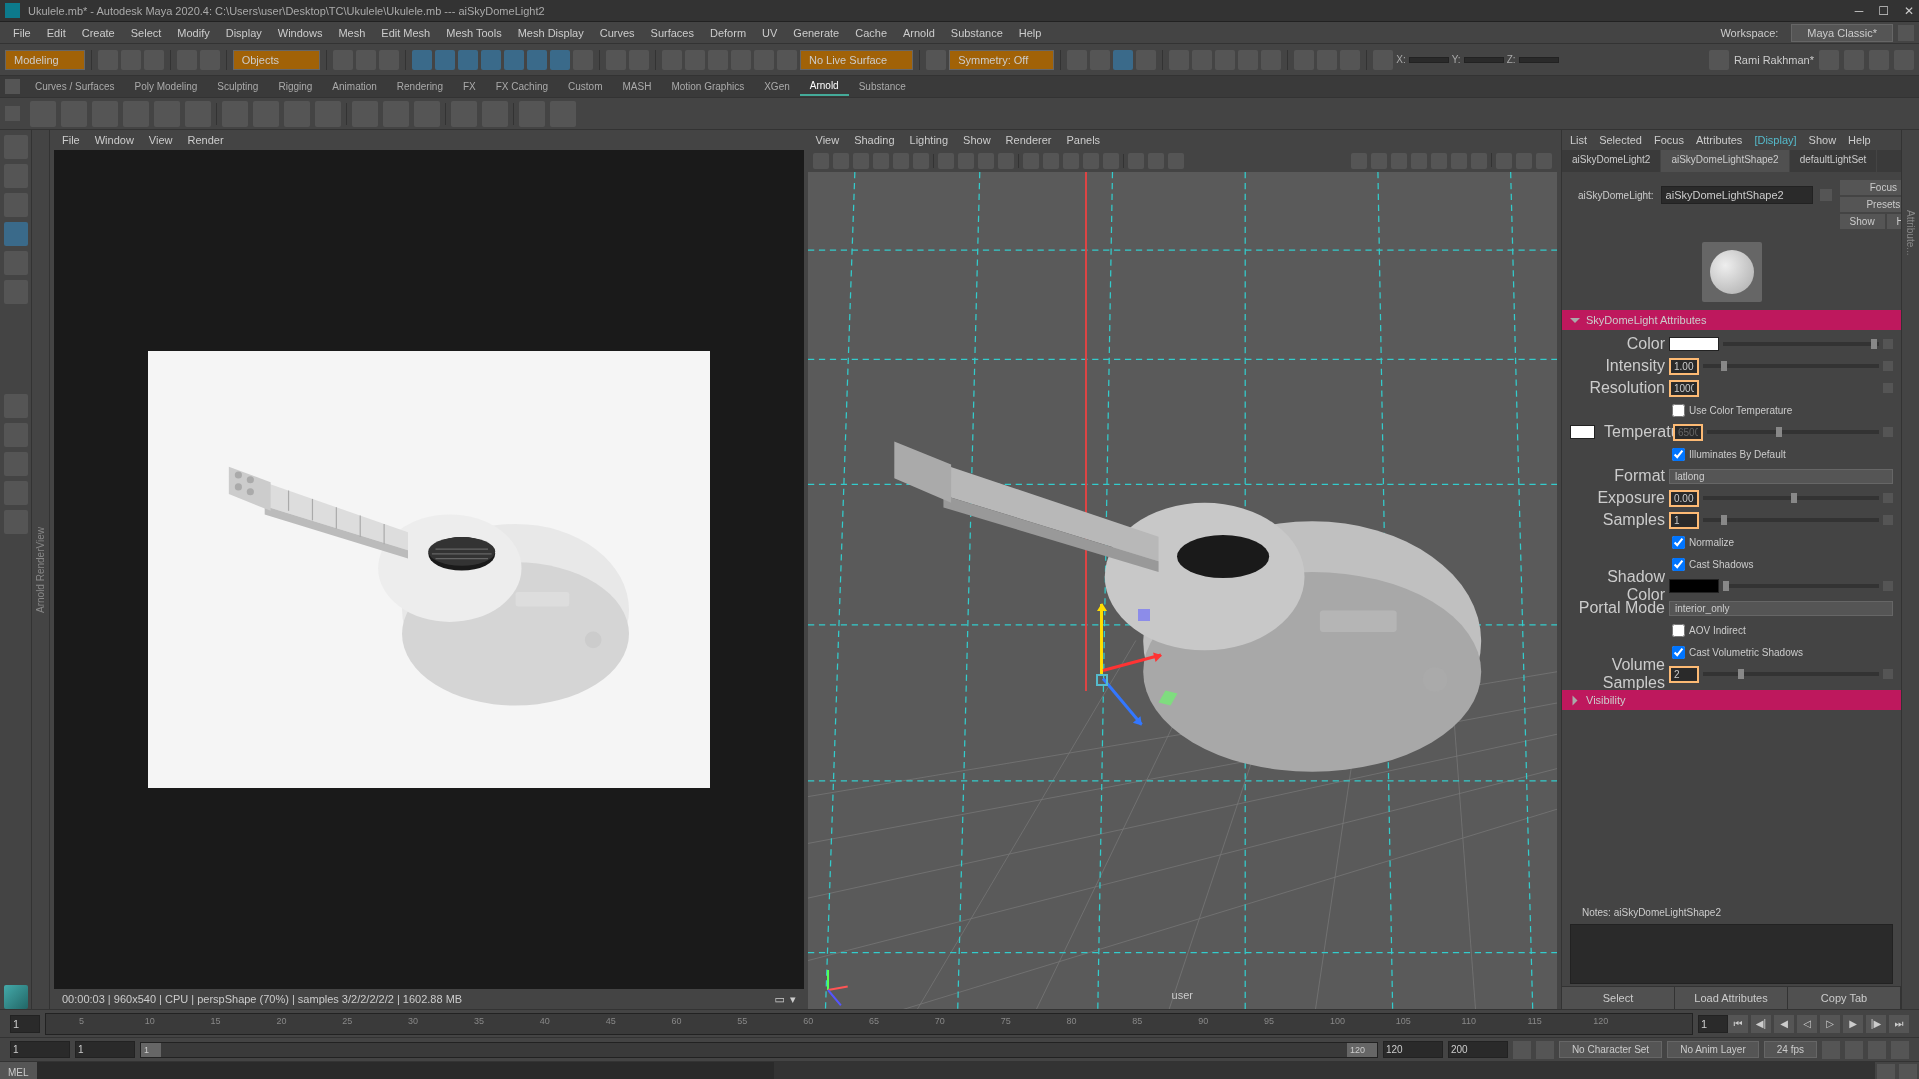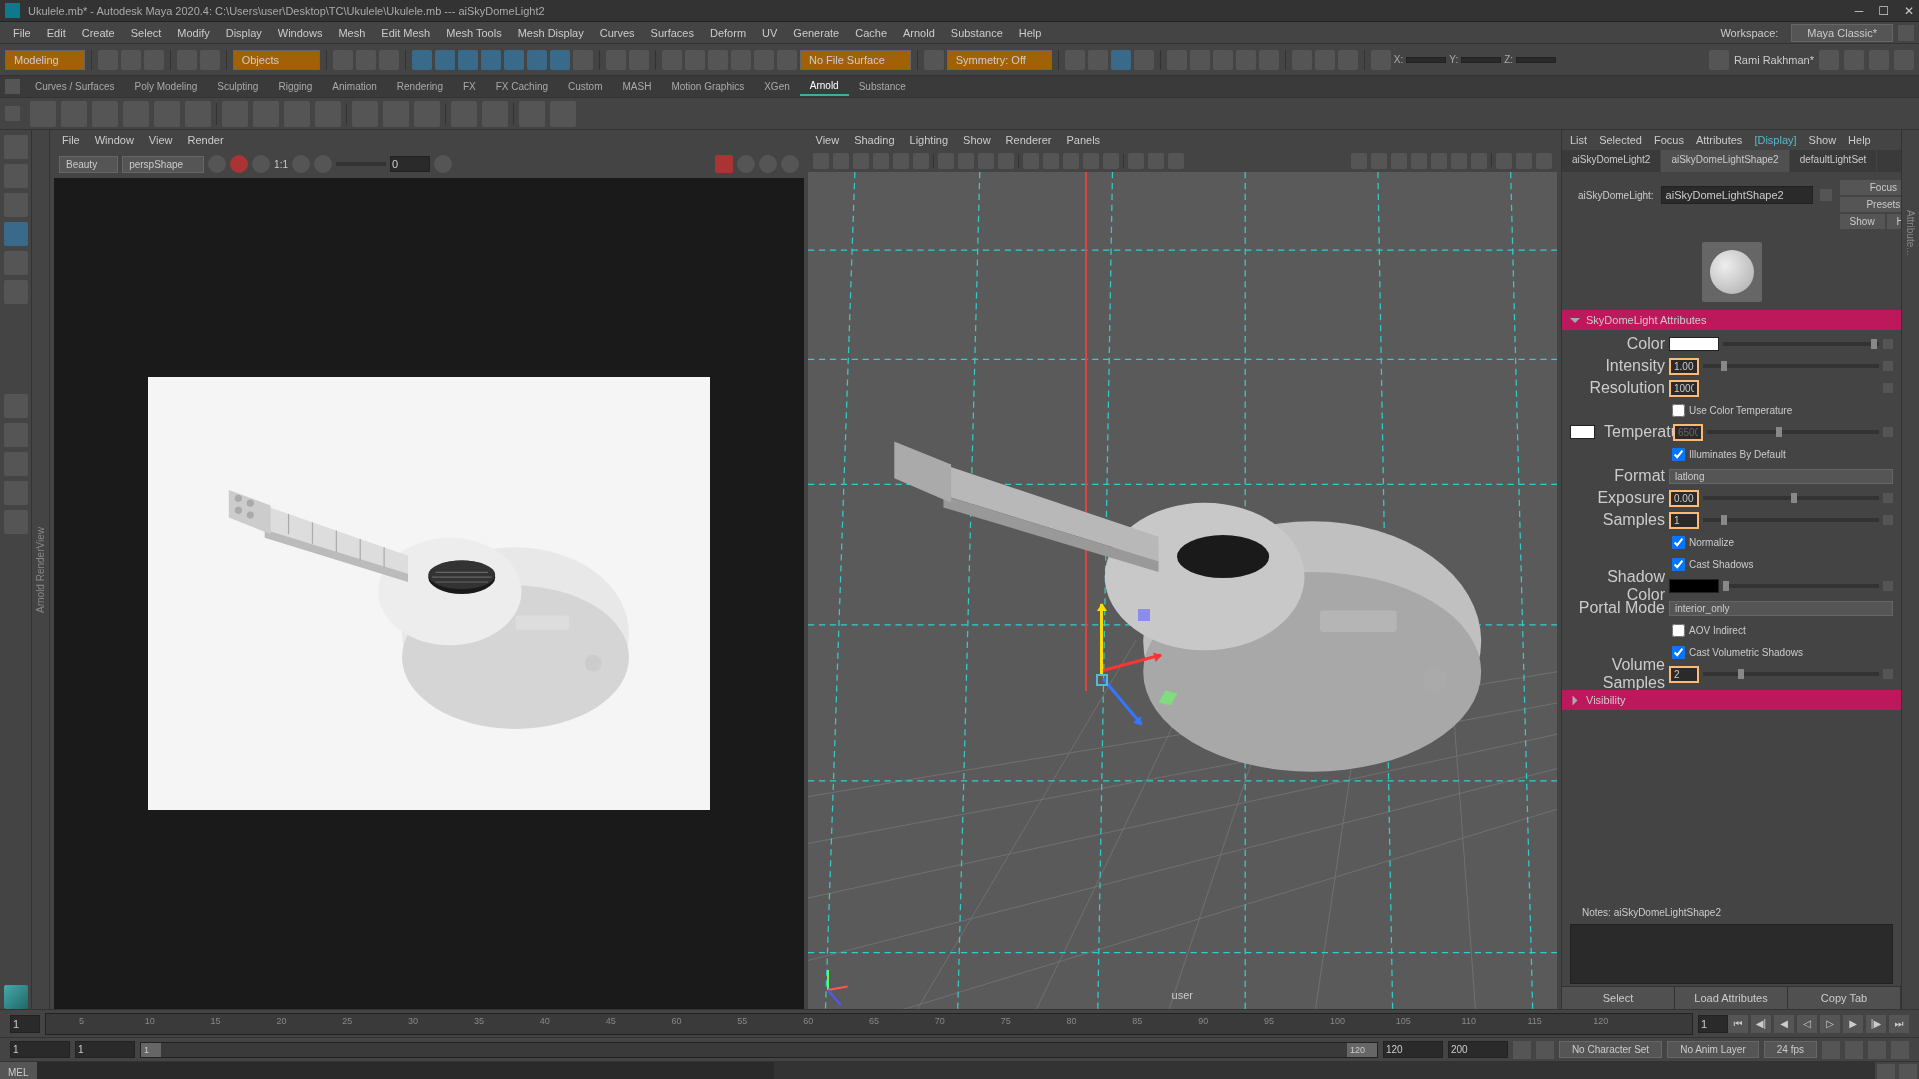--- a/index.html
+++ b/index.html
@@ -241,21 +241,21 @@
   <div class="sep"></div>
   <div class="icon"></div>
   <div class="icon"></div>
   <div class="sep"></div>
   <div class="icon"></div>
   <div class="icon"></div>
   <div class="icon"></div>
   <div class="icon"></div>
   <div class="icon"></div>
   <div class="icon"></div>
-  <div class="dropdown">No File Surface</div>
+  <div class="dropdown">No Live Surface</div>
   <div class="sep"></div>
   <div class="icon"></div>
   <div class="dropdown">Symmetry: Off</div>
   <div class="sep"></div>
   <div class="icon"></div>
   <div class="icon"></div>
   <div class="icon blue"></div>
   <div class="icon"></div>
   <div class="sep"></div>
   <div class="icon"></div>
@@ -353,39 +353,20 @@
 
   <div class="viewports">
 
     <div class="renderpanel">
       <div class="panel-menu">
         <span>File</span>
         <span>Window</span>
         <span>View</span>
         <span>Render</span>
       </div>
-      <div class="panel-toolbar">
-        <div class="dd">Beauty</div>
-        <div class="dd">perspShape</div>
-        <div class="tb-icon"></div>
-        <div class="tb-icon red"></div>
-        <div class="tb-icon"></div>
-        <span style="font-size:10px">1:1</span>
-        <div class="tb-icon"></div>
-        <div class="tb-icon"></div>
-        <div class="slider"></div>
-        <input type="text" value="0" style="">
-        <div class="tb-icon"></div>
-        <div style="margin-left:auto;display:flex;gap:4px">
-          <div class="tb-icon" style="background:#aa3333;border-radius:2px"></div>
-          <div class="tb-icon"></div>
-          <div class="tb-icon"></div>
-          <div class="tb-icon"></div>
-        </div>
-      </div>
       <div class="render-area">
         <div class="render-image">
           <svg class="ukulele-render" viewBox="0 0 400 250">
 
             <ellipse cx="270" cy="155" rx="95" ry="72" fill="#e8e8e8"></ellipse>
             <ellipse cx="270" cy="175" rx="95" ry="60" fill="#d5d5d5"></ellipse>
             <ellipse cx="215" cy="120" rx="60" ry="45" fill="#ededed"></ellipse>
 
             <ellipse cx="225" cy="108" rx="28" ry="14" fill="#1a1a1a"></ellipse>
             <ellipse cx="225" cy="106" rx="28" ry="12" fill="#333"></ellipse>
@@ -405,20 +386,27 @@
             <line x1="120" y1="69" x2="120" y2="87" stroke="#aaa"></line>
             <line x1="140" y1="76" x2="140" y2="94" stroke="#aaa"></line>
             <line x1="160" y1="83" x2="160" y2="100" stroke="#aaa"></line>
 
             <polygon points="30,35 65,48 65,72 30,58" fill="#ccc"></polygon>
             <circle cx="38" cy="42" r="3" fill="#aaa"></circle>
             <circle cx="48" cy="46" r="3" fill="#aaa"></circle>
             <circle cx="38" cy="52" r="3" fill="#aaa"></circle>
             <circle cx="48" cy="56" r="3" fill="#aaa"></circle>
           </svg>
+        </div>
+      </div>
+      <div class="status">
+        <span>00:00:03 | 960x540 | CPU | perspShape (70%) | samples 3/2/2/2/2/2 | 1602.88 MB</span>
+        <div class="expand">
+          <span>▭</span>
+          <span>▾</span>
         </div>
       </div>
     </div>
 
     <div class="viewport">
       <div class="panel-menu">
         <span>View</span>
         <span>Shading</span>
         <span>Lighting</span>
         <span>Show</span>

